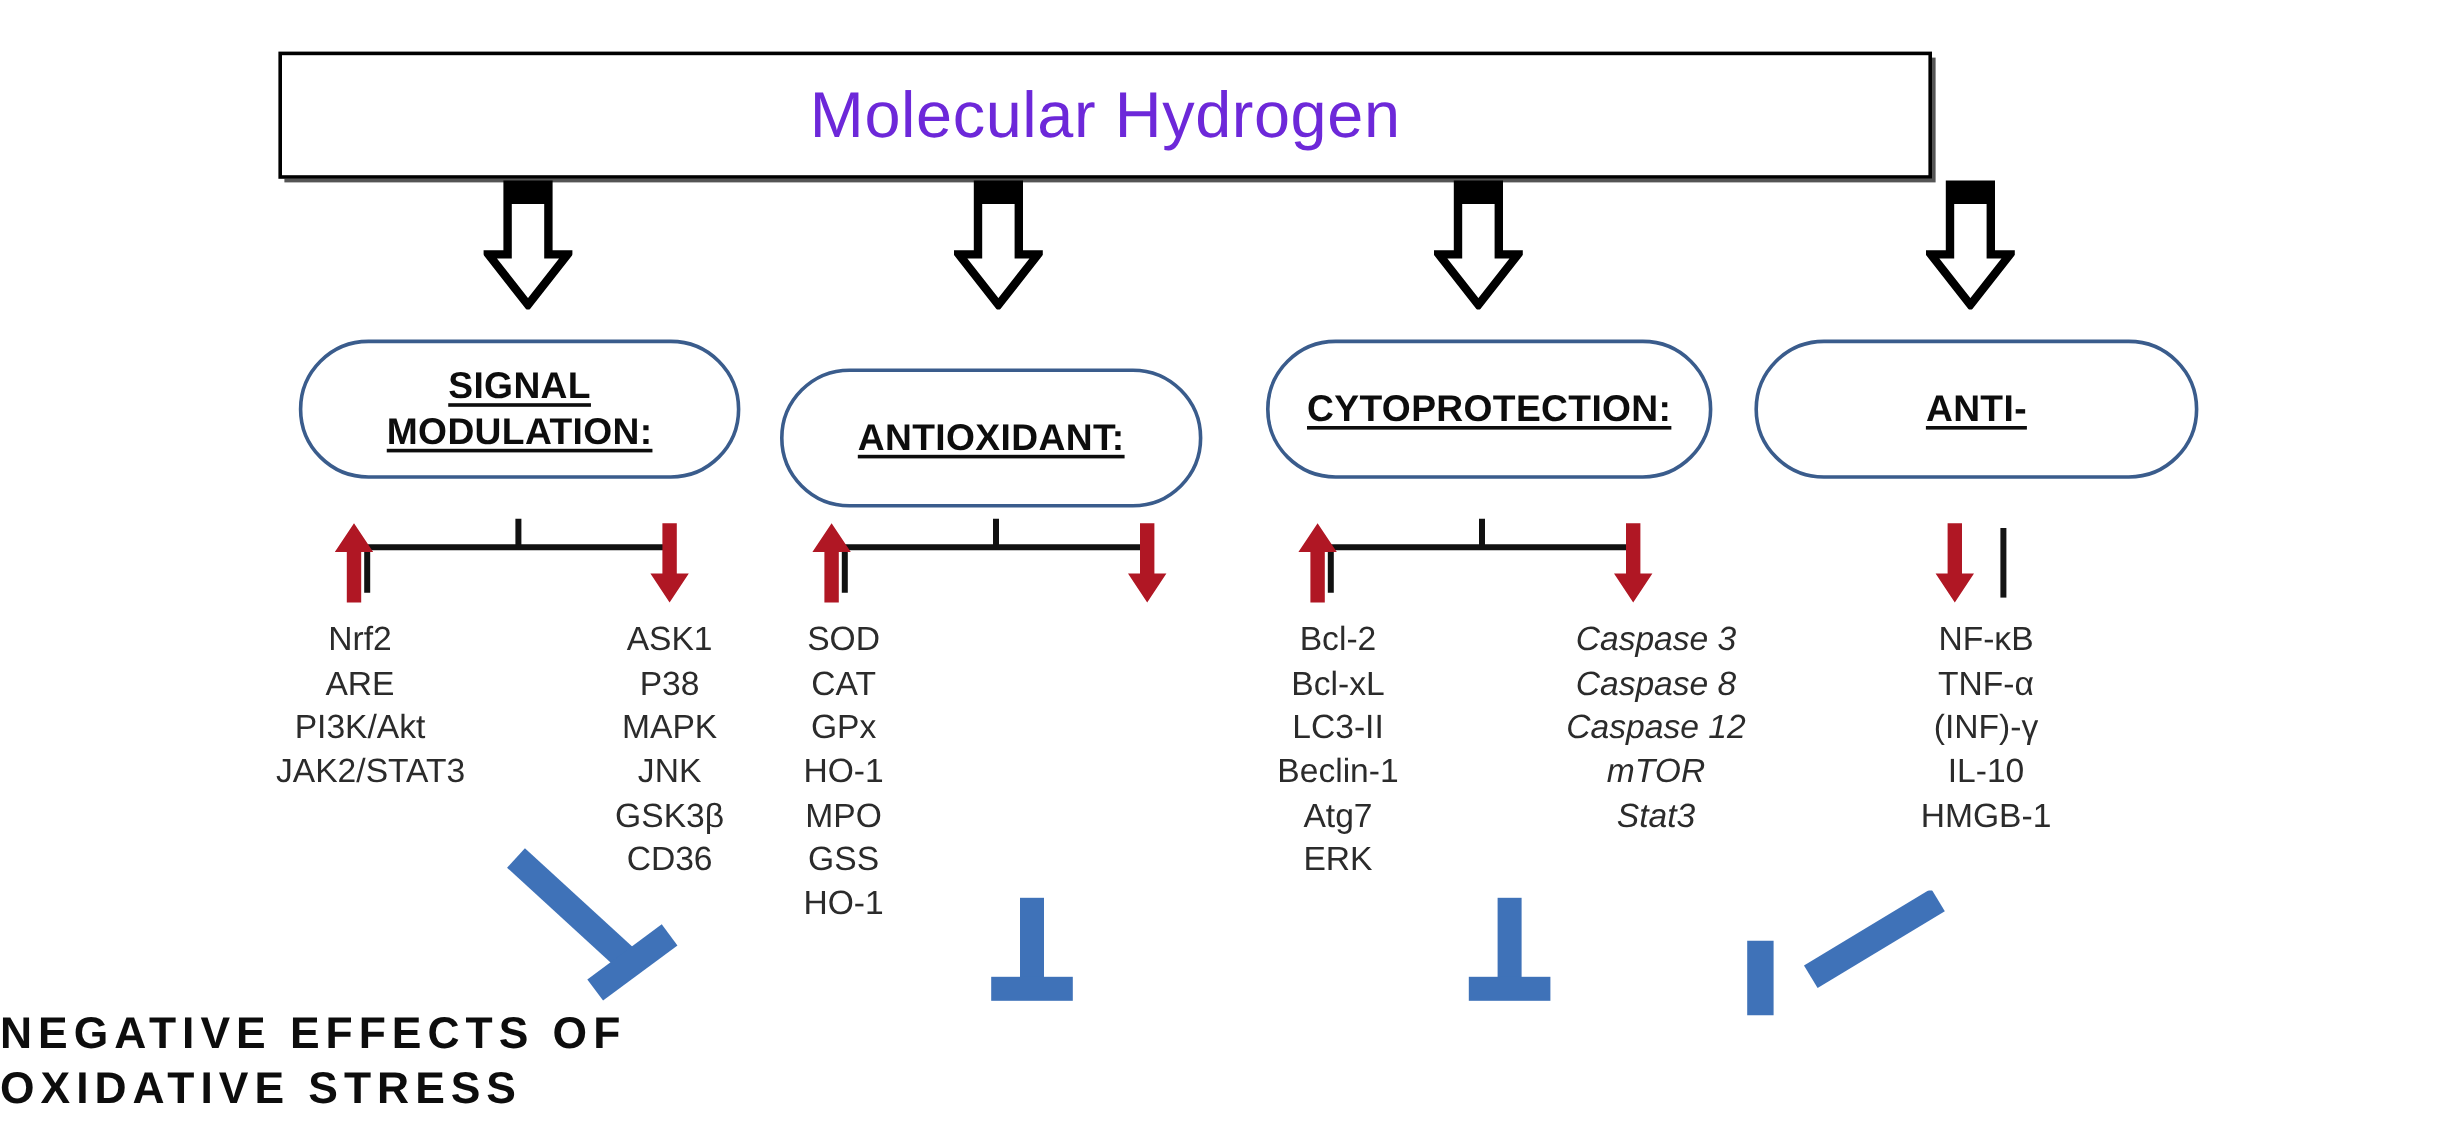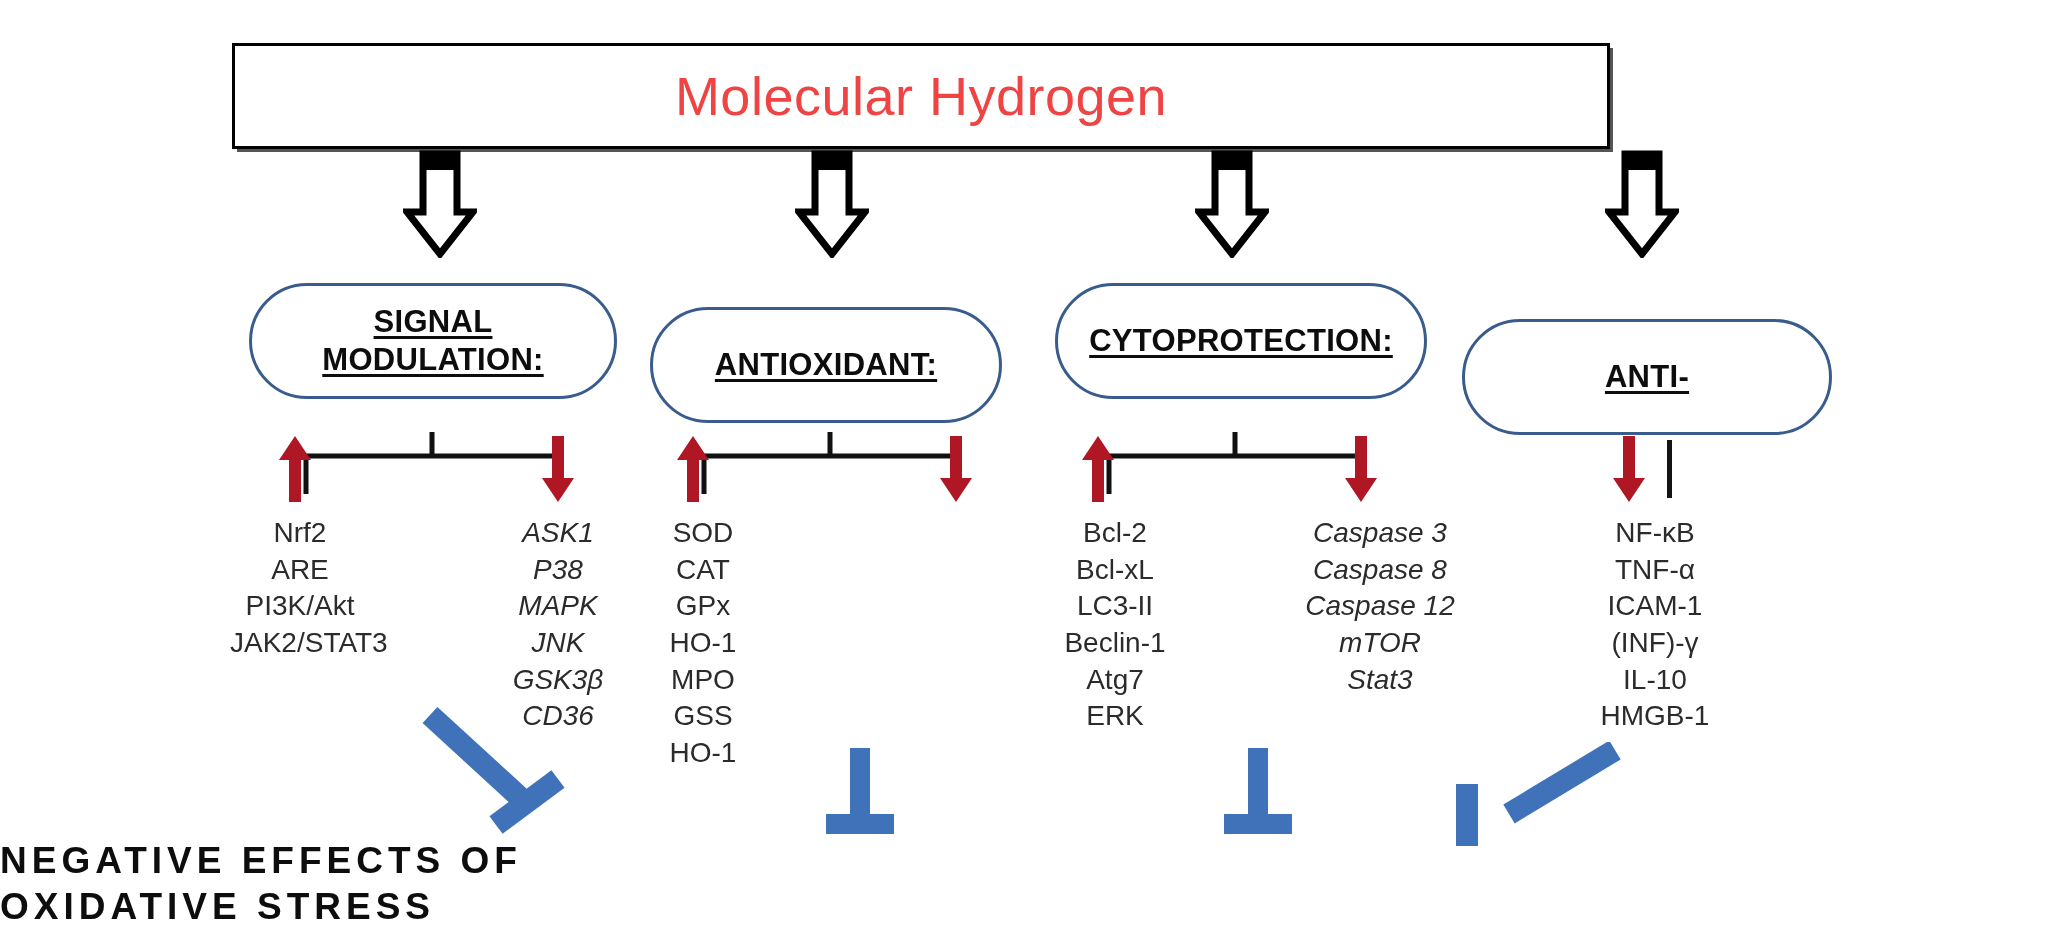--- a/index.html
+++ b/index.html
@@ -33,21 +33,21 @@
     box-sizing: border-box;
     display: flex;
     align-items: center;
     justify-content: center;
   }
   .title-text {
     font-family: "Liberation Sans", "DejaVu Sans", sans-serif;
     font-size: 54px;
     font-weight: 400;
     letter-spacing: 0.5px;
-    color: #ef4444;
+    color: #6d28d9;
     white-space: nowrap;
   }
 
   
   .block-arrow {
     position: absolute;
     width: 74px;
     height: 108px;
   }
   .block-arrow svg { display: block; width: 100%; height: 100%; }
@@ -173,21 +173,21 @@
   </div>
 
   <div class="pill" style="left:650px; top:283px; width:352px; height:116px;margin-top:24px;">
     <span class="pill-label">ANTIOXIDANT:</span>
   </div>
 
   <div class="pill" style="left:1055px; top:283px; width:372px; height:116px;">
     <span class="pill-label">CYTOPROTECTION:</span>
   </div>
 
-  <div class="pill" style="left:1462px; top:283px; width:370px; height:116px;margin-top:36px;">
+  <div class="pill" style="left:1462px; top:283px; width:370px; height:116px;">
     <span class="pill-label"><span>ANTI-</span><br></span>
   </div>
 
   <div class="bracket" style="left:302px; top:432px; width:260px; height:66px;">
     <svg viewBox="0 0 260 66" xmlns="http://www.w3.org/2000/svg">
       <path d="M130,0 L130,24 M4,62 L4,24 L256,24 L256,62" fill="none" stroke="#111111" stroke-width="5"></path>
     </svg>
   </div>
   <div class="red-arrow" style="left:278px; top:434px;">
     <svg viewBox="0 0 34 70" xmlns="http://www.w3.org/2000/svg">
@@ -199,21 +199,21 @@
       <path d="M17,68 L33,44 L23,44 L23,2 L11,2 L11,44 L1,44 Z" fill="#b01724"></path>
     </svg>
   </div>
 
   <div class="gene-list" style="left:230px; top:515px; width:140px;">
     <div>Nrf2</div>
     <div>ARE</div>
     <div>PI3K/Akt</div>
     <div>JAK2/STAT3</div>
   </div>
-  <div class="gene-list" style="left:488px; top:515px; width:140px;font-style:italic;">
+  <div class="gene-list" style="left:488px; top:515px; width:140px;">
     <div>ASK1</div>
     <div>P38</div>
     <div>MAPK</div>
     <div>JNK</div>
     <div>GSK3β</div>
     <div>CD36</div>
   </div>
 
   <div class="blue-inhibit" style="left:418px; top:705px; width:150px; height:130px;">
     <svg viewBox="0 0 150 130" xmlns="http://www.w3.org/2000/svg">
@@ -297,21 +297,20 @@
   <div class="red-arrow" style="left:1612px; top:434px;">
     <svg viewBox="0 0 34 70" xmlns="http://www.w3.org/2000/svg">
       <path d="M17,68 L33,44 L23,44 L23,2 L11,2 L11,44 L1,44 Z" fill="#b01724"></path>
     </svg>
   </div>
   <div class="black-bar" style="left:1667px; top:440px; height:58px;"></div>
 
   <div class="gene-list" style="left:1545px; top:515px; width:220px;">
     <div>NF-κB</div>
     <div>TNF-α</div>
-    <div>ICAM-1</div>
     <div>(INF)-γ</div>
     <div>IL-10</div>
     <div>HMGB-1</div>
   </div>
 
   <div class="blue-inhibit" style="left:1455px; top:742px; width:170px; height:120px;">
     <svg viewBox="0 0 170 120" xmlns="http://www.w3.org/2000/svg">
       <line x1="160" y1="8" x2="54" y2="72" stroke="#3f72b8" stroke-width="22" stroke-linecap="butt"></line>
       <line x1="12" y1="42" x2="12" y2="104" stroke="#3f72b8" stroke-width="22" stroke-linecap="butt"></line>
     </svg>

